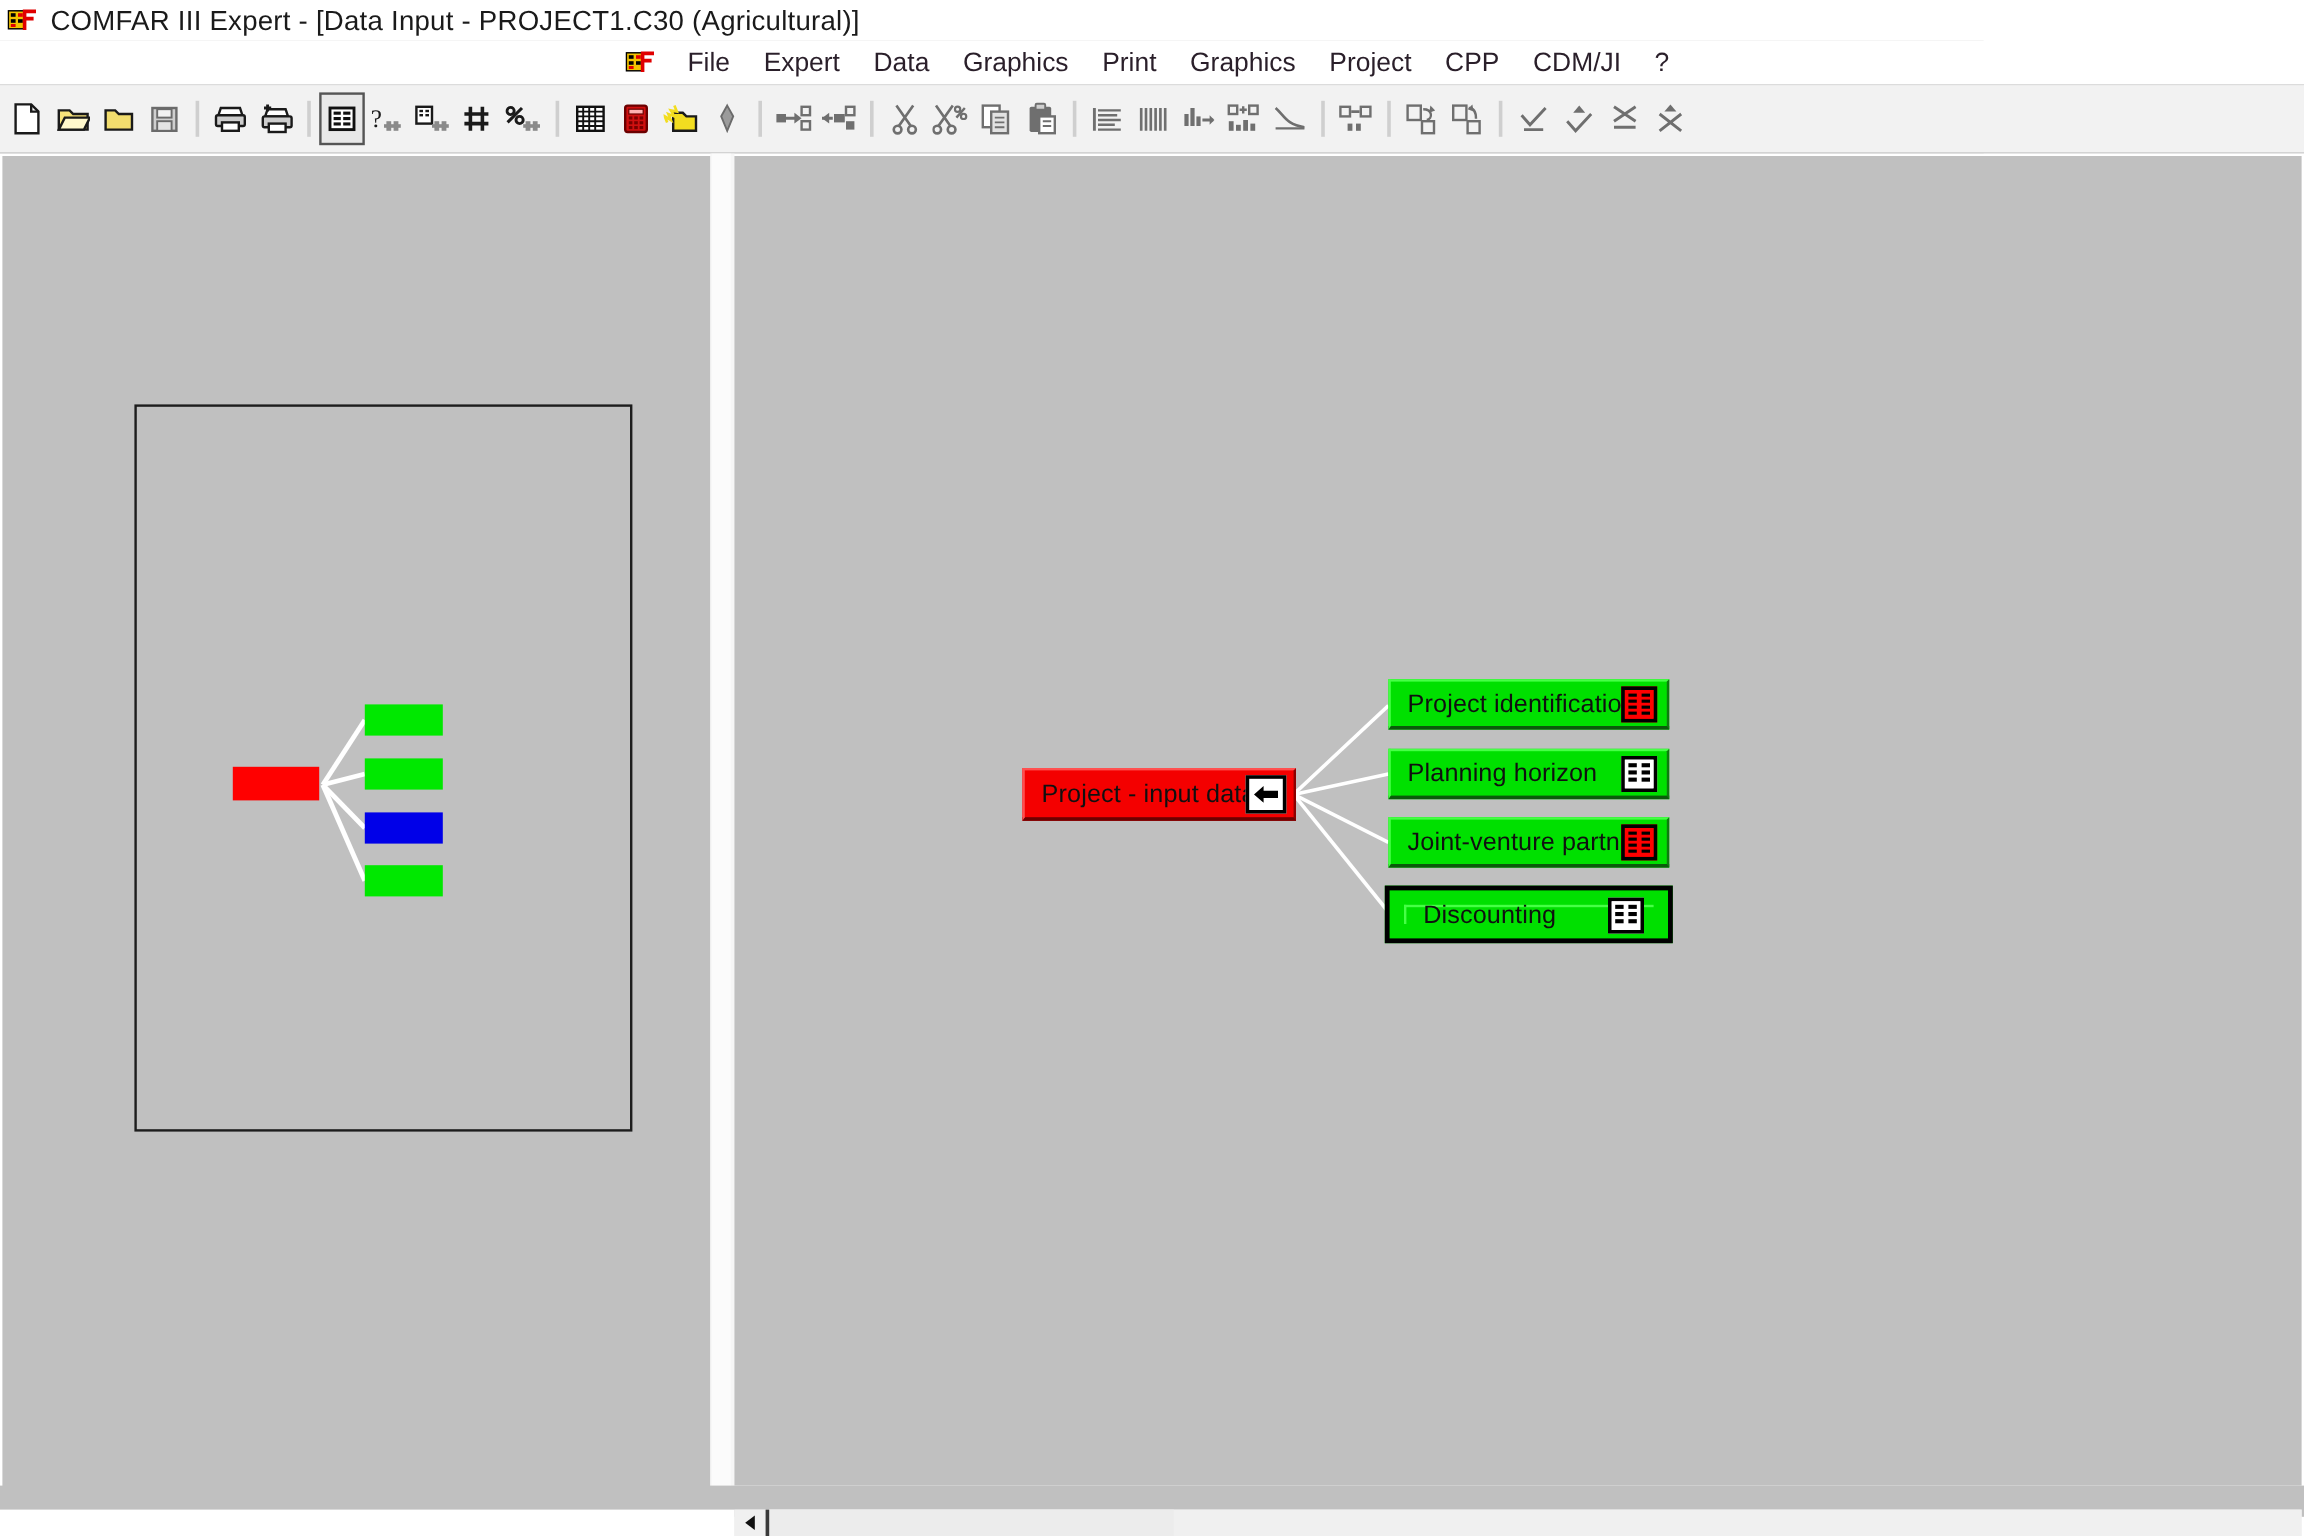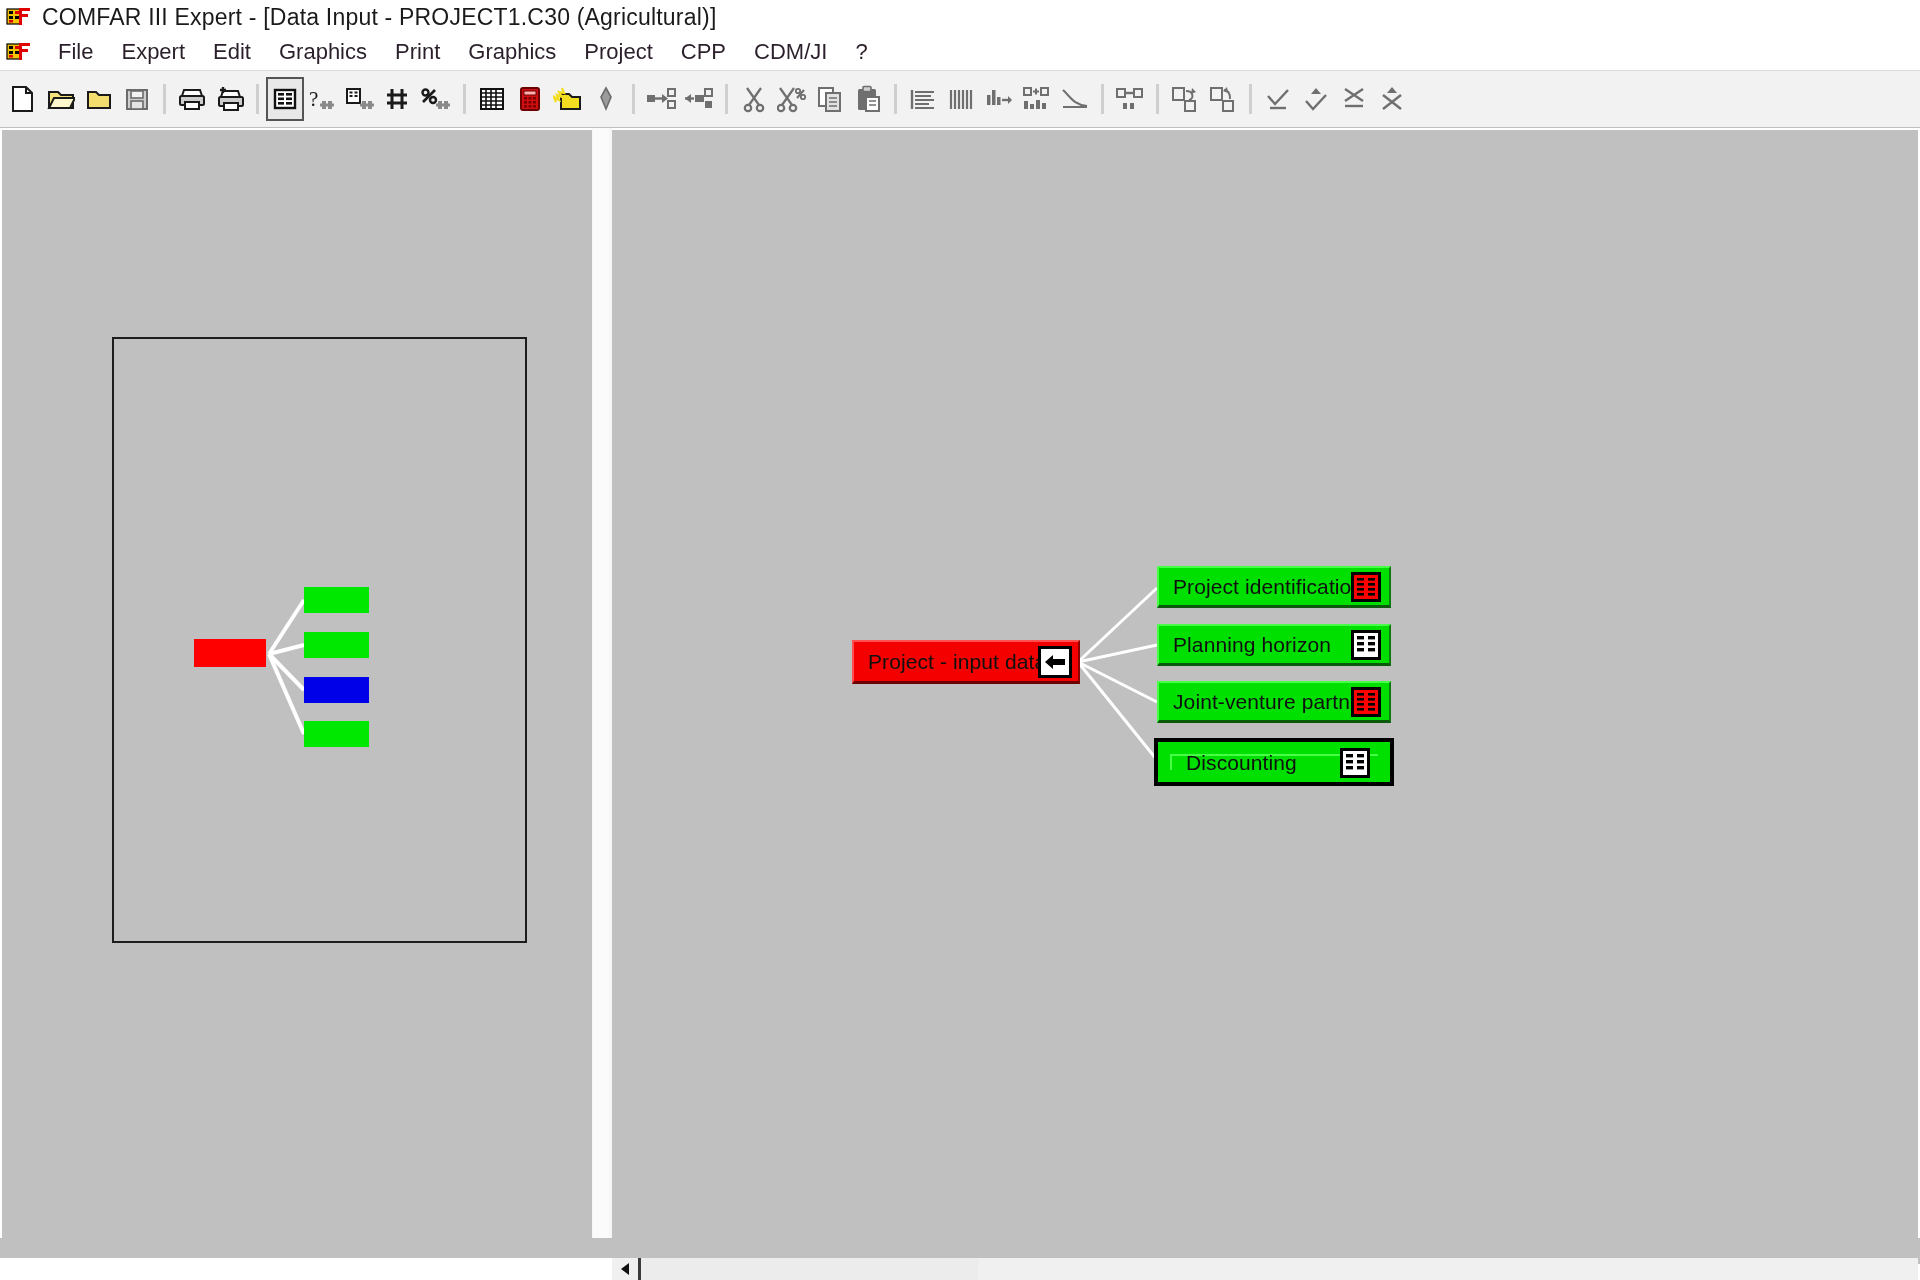--- a/index.html
+++ b/index.html
@@ -21,21 +21,21 @@
     position:relative;flex:none;
   }
   .titletext{
     font-size:23px;color:#1a1a1a;font-weight:400;letter-spacing:0.2px;
     white-space:nowrap;
   }
 
   
   .menubar{
     position:absolute;left:0;top:34px;width:1920px;height:36px;
-    background:#ffffff;display:flex;align-items:center;
+    background:#ffffff;display:flex;align-items:center;justify-content:center;
   }
   .menuicon{width:26px;height:24px;margin-left:6px;margin-right:12px;position:relative;flex:none;}
   .menuitem{
     font-size:22px;color:#2a1f2a;padding:0 14px;white-space:nowrap;cursor:default;
   }
 
   
   .toolbar{
     position:absolute;left:0;top:70px;width:1920px;height:58px;
     background:#f2f2f2;border-top:1px solid #dcdcdc;border-bottom:1px solid #bfbfbf;
@@ -160,21 +160,21 @@
         <rect x="3" y="6" width="4" height="3" fill="#000"></rect>
         <rect x="3" y="11" width="4" height="3" fill="#000"></rect>
         <rect x="3" y="15" width="4" height="2.5" fill="#e00000"></rect>
         <rect x="9" y="6" width="4" height="3" fill="#e00000"></rect>
         <rect x="9" y="11" width="4" height="3" fill="#000"></rect>
         <path d="M13 3 L24 3 L24 6 L16 6 L16 9 L22 9 L22 12 L16 12 L16 20 L13 20 Z" fill="#e00000"></path>
       </svg>
     </div>
     <div class="menuitem">File</div>
     <div class="menuitem">Expert</div>
-    <div class="menuitem">Edit</div>
+    <div class="menuitem">Data</div>
     <div class="menuitem">Graphics</div>
     <div class="menuitem">Print</div>
     <div class="menuitem">Graphics</div>
     <div class="menuitem">Project</div>
     <div class="menuitem">CPP</div>
     <div class="menuitem">CDM/JI</div>
     <div class="menuitem">?</div>
   </div>
 
   <div class="toolbar">

